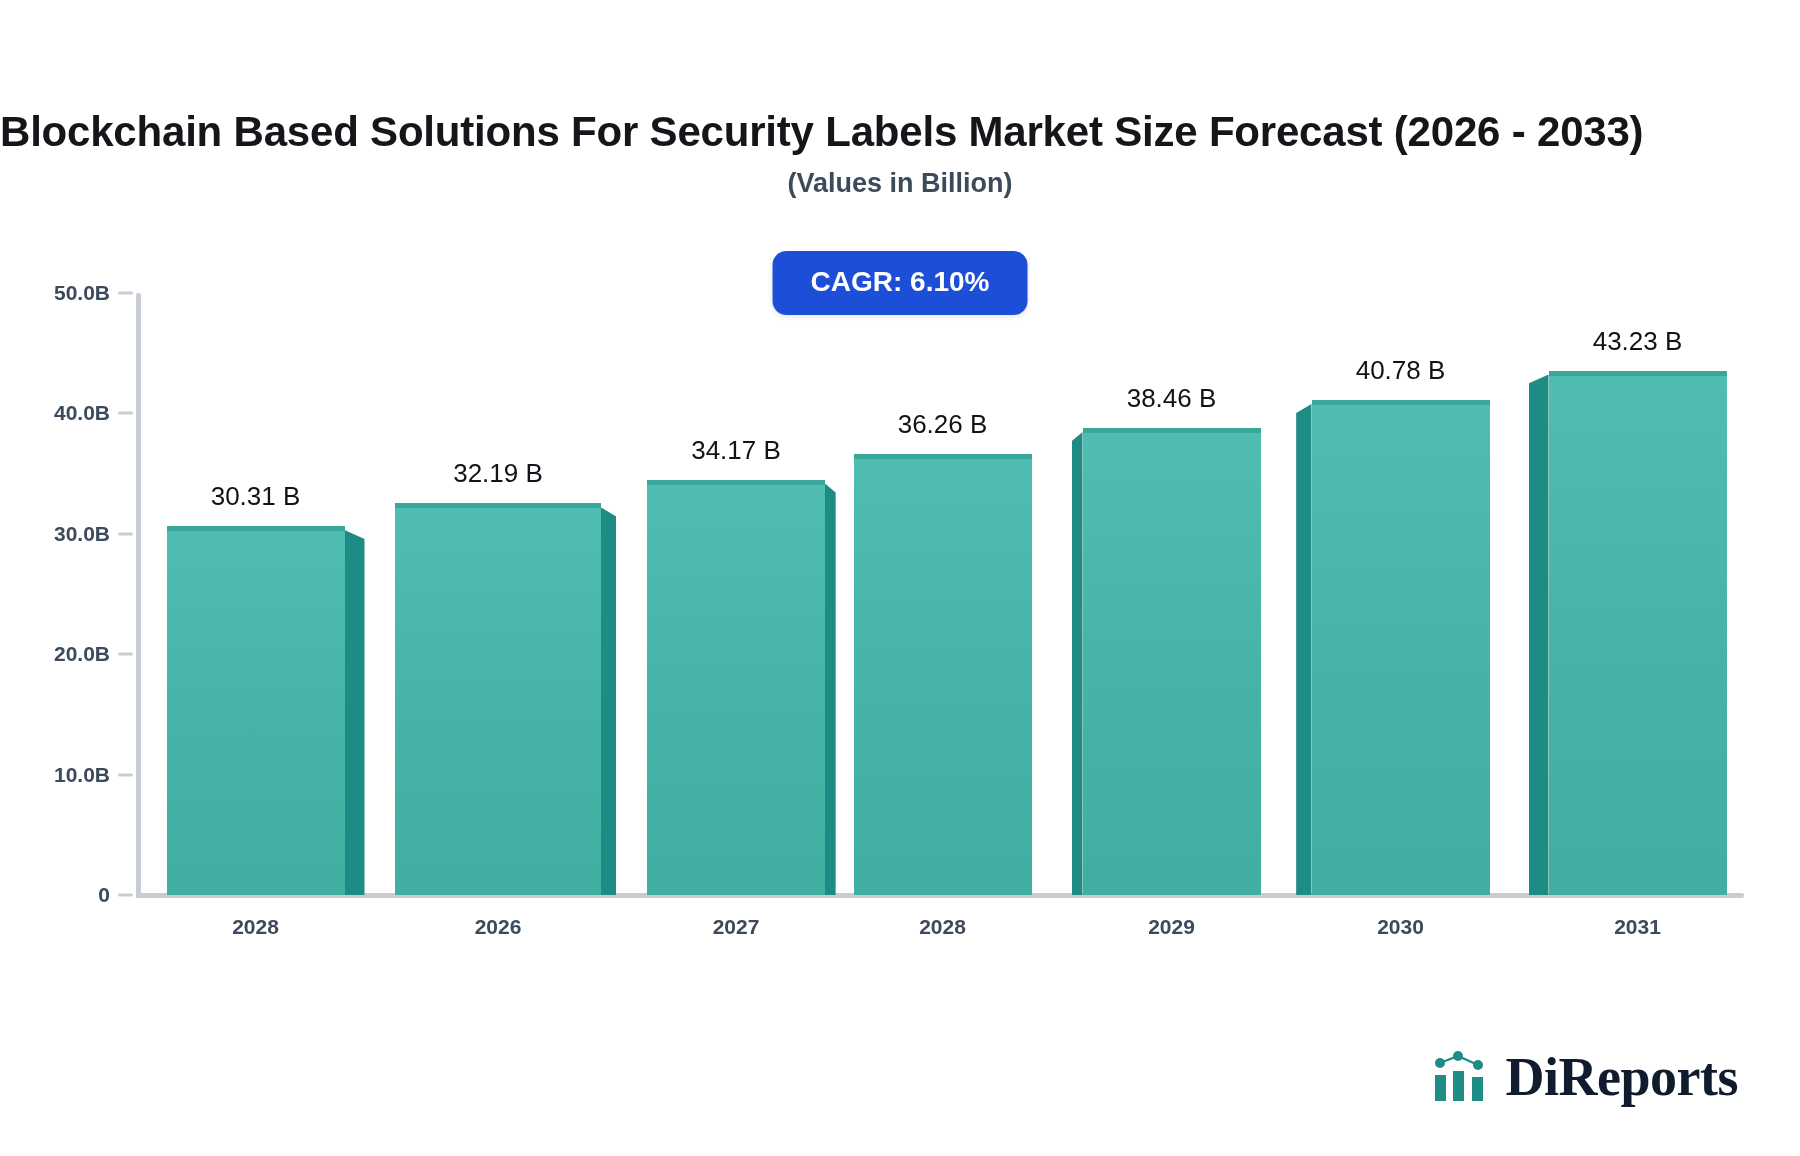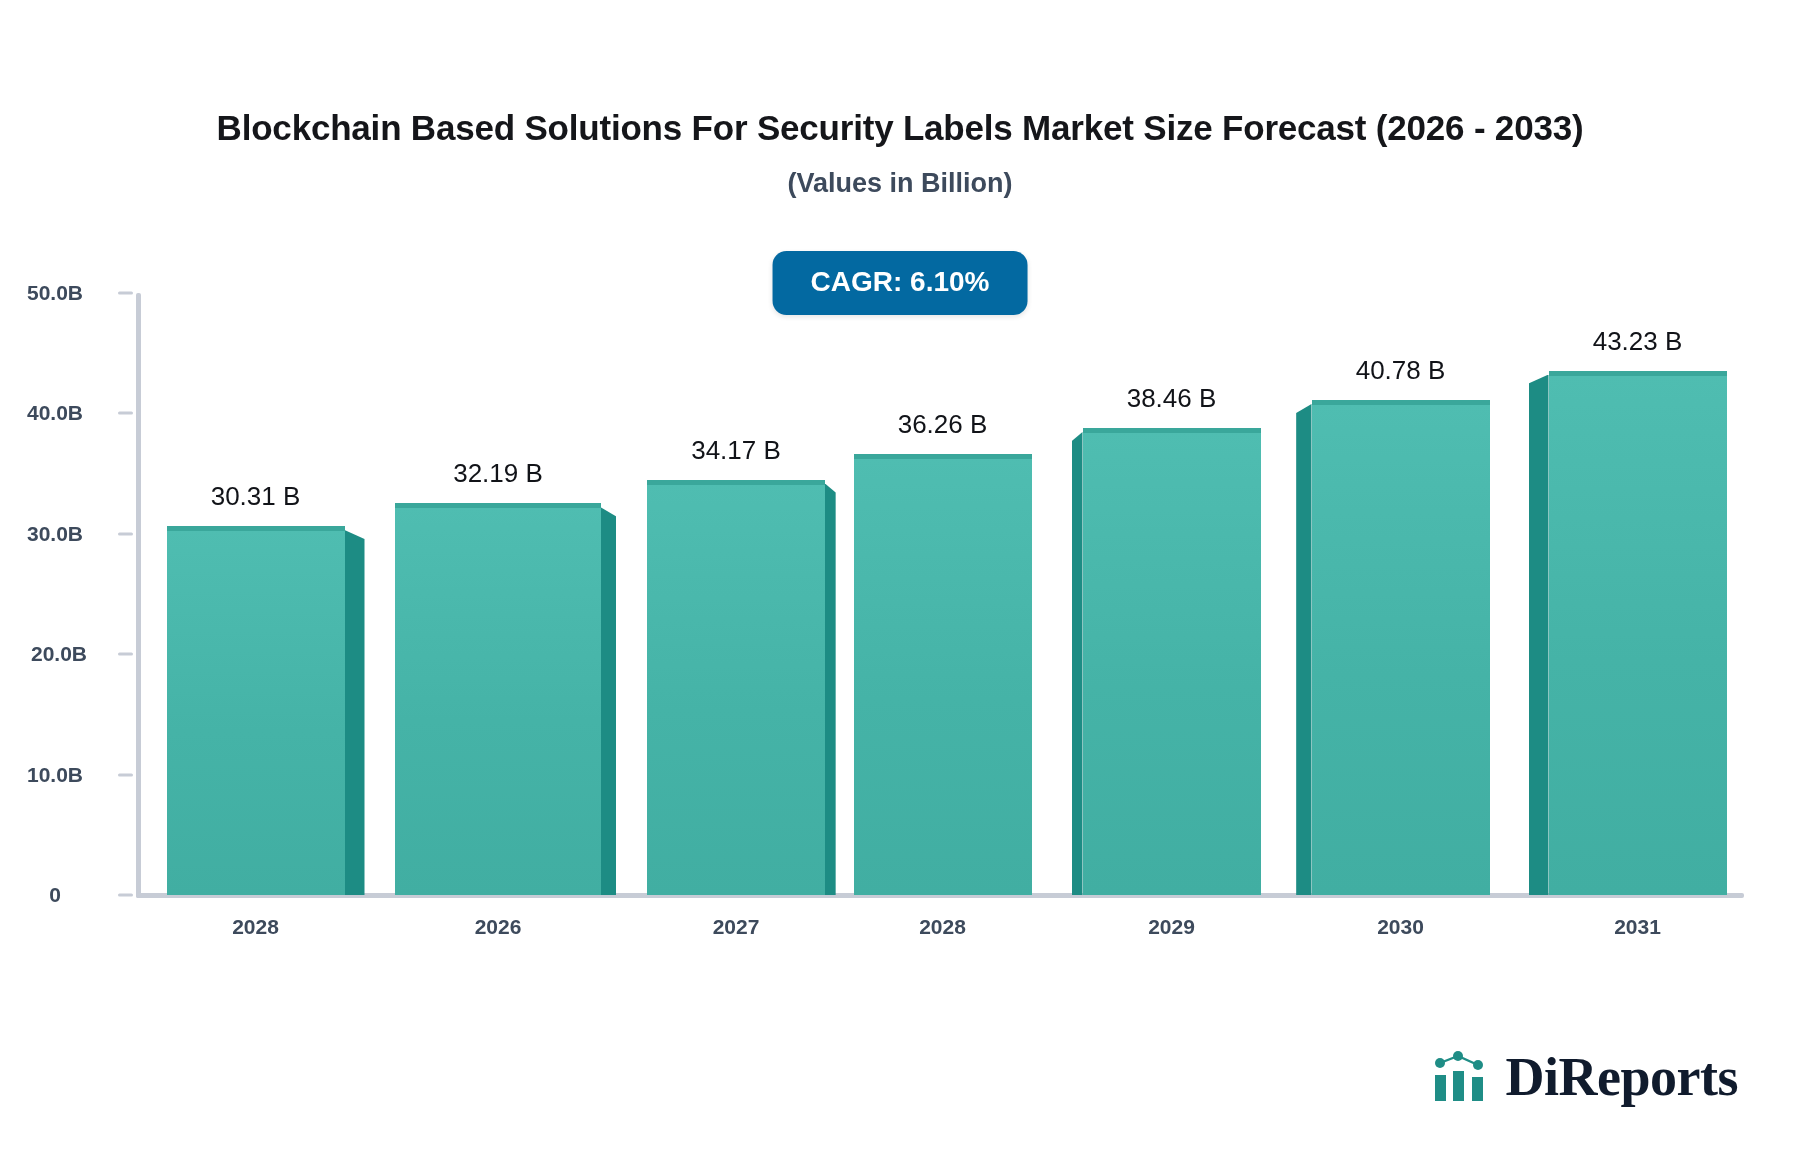--- a/index.html
+++ b/index.html
@@ -15,22 +15,21 @@
     width: 1800px;
     height: 1156px;
     background: #ffffff;
   }
 
   
   #title {
     position: absolute;
     top: 108px;
     left: 0; right: 0;
-    text-align: center;
-    font-size: 35px;
+    font-size: 42px;
     font-weight: 700;
     color: #15161a;
     letter-spacing: -0.2px;
     white-space: nowrap;
   }
   #subtitle {
     position: absolute;
     top: 168px;
     left: 0; right: 0;
     text-align: center;
@@ -38,21 +37,21 @@
     font-weight: 700;
     color: #3d4a5c;
   }
 
   
   #cagr-badge {
     position: absolute;
     top: 251px;
     left: 50%;
     transform: translateX(-50%);
-    background: #0369a1;
+    background: #1d4ed8;
     color: #ffffff;
     border-radius: 14px;
     padding: 17px 38px 19px 38px;
     font-size: 28px;
     font-weight: 700;
     line-height: 1;
     white-space: nowrap;
     box-shadow: 0 2px 5px rgba(0,0,0,0.10);
   }
 
@@ -78,21 +77,21 @@
     left: 136px;
     top: 893px;
     width: 1608px;
     height: 5px;
     border-radius: 2px;
   }
 
   .ytick-label {
     position: absolute;
     right: 1690px;      
-    text-align: center;
+    text-align: right;
     font-size: 21px;
     font-weight: 700;
     color: #3d4a5c;
     width: 110px;
     left: 0;
     transform: translateY(-50%);
   }
   .ytick-dash {
     position: absolute;
     left: 118px;

